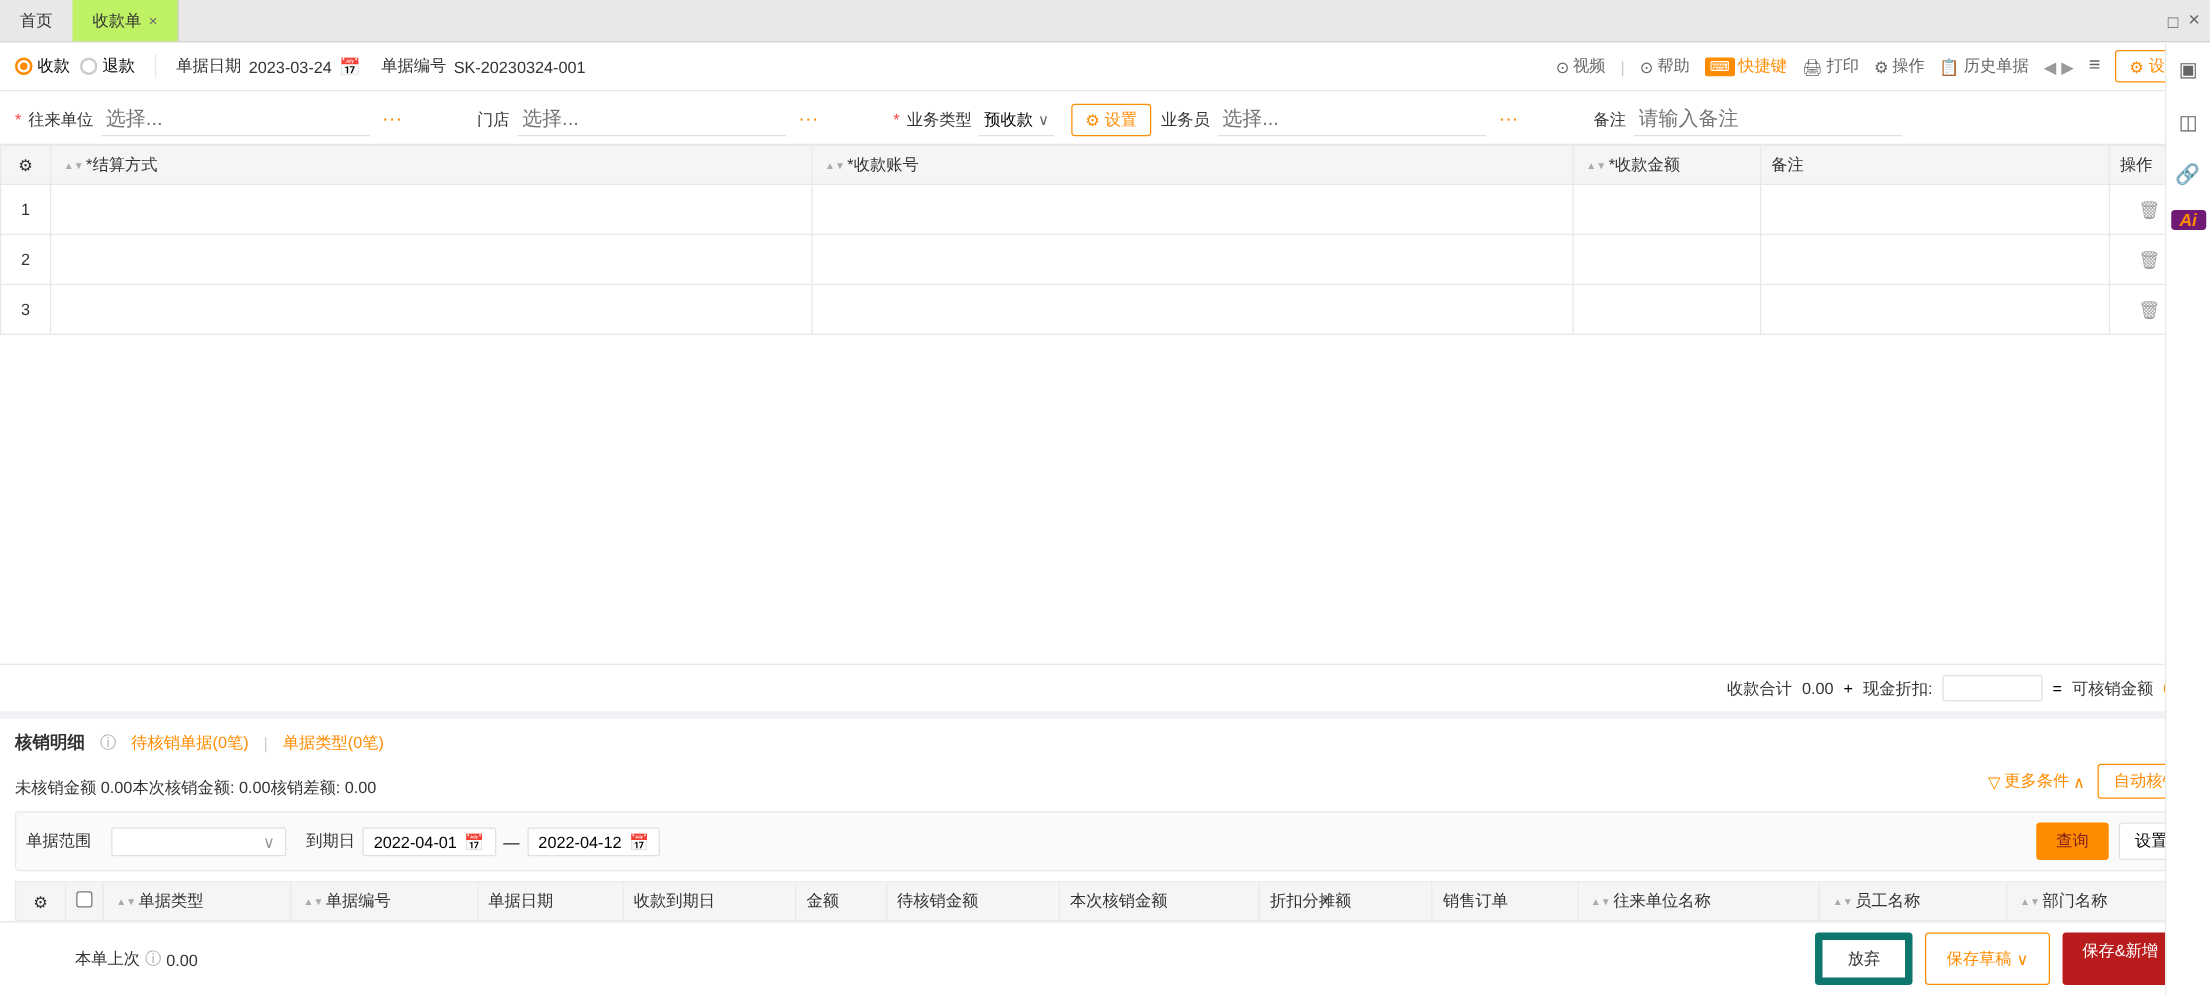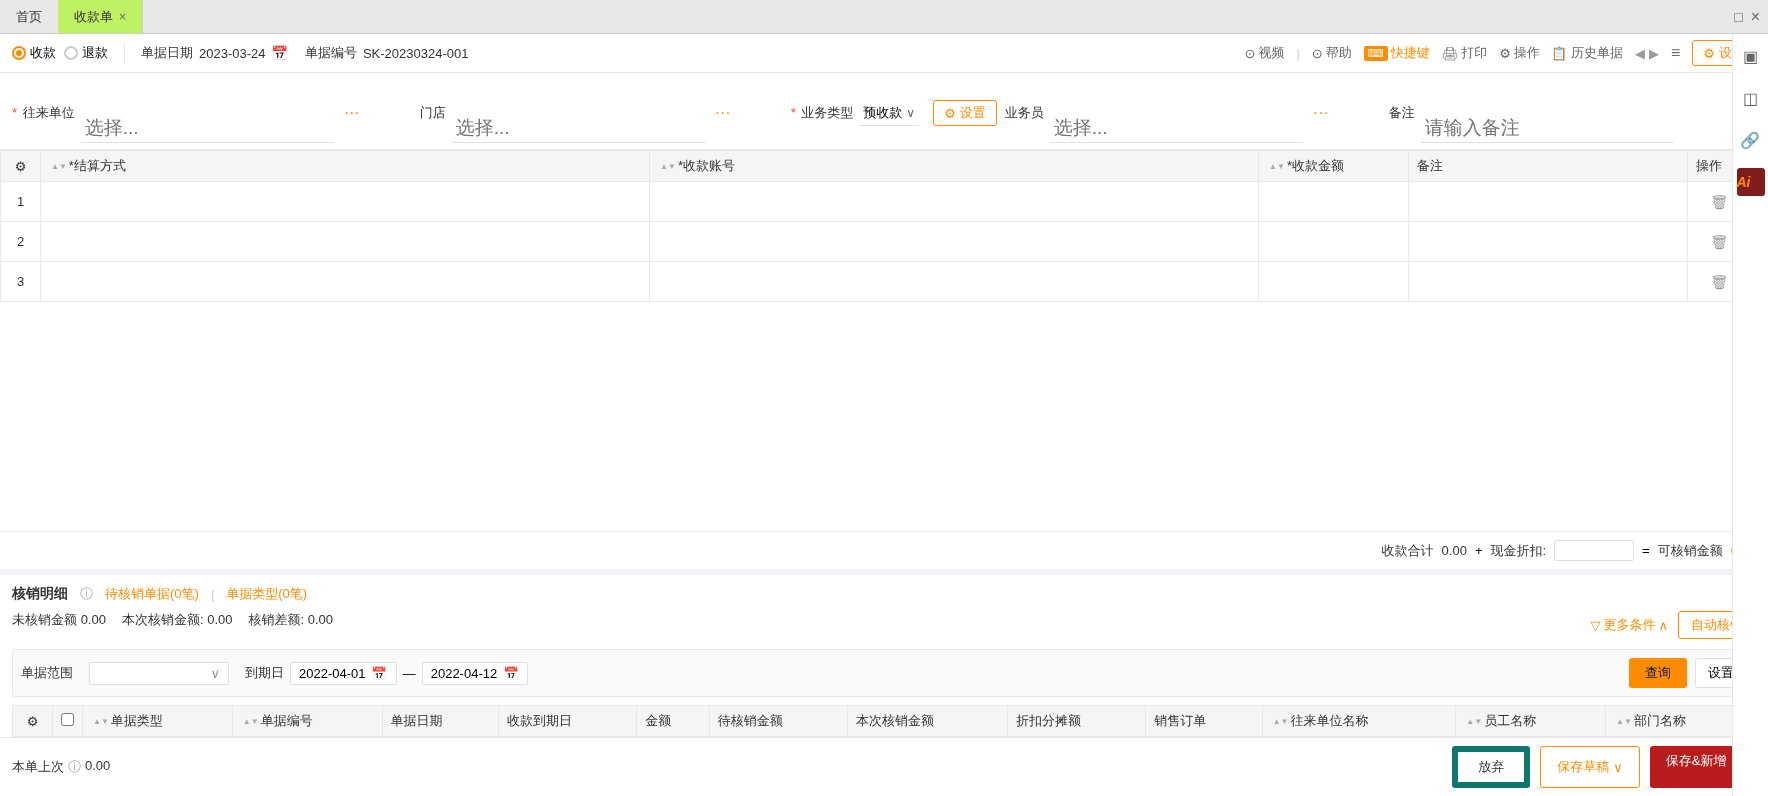--- a/index.html
+++ b/index.html
@@ -106,23 +106,22 @@
     }
     .form-field-label { color: #333; white-space: nowrap; }
     .required { color: #ff4444; margin-right: 2px; }
     .form-input {
       flex: 1;
       border: none;
       border-bottom: 1px solid #e0e0e0;
       padding: 3px 4px;
       color: #ccc;
       outline: none;
-      font-size: 19px;
+      font-size: 16px;
       background: transparent;
-      margin-top: 31px;
     }
     .ellipsis-btn { color: #ff8c00; cursor: pointer; font-size: 16px; margin-left: 4px; }
     .select-field {
       display: flex; align-items: center; gap: 4px;
     }
     .chevron-down { color: #666; cursor: pointer; font-size: 12px; }
 
     
     .table-area {
       flex: 1;
@@ -182,21 +181,21 @@
       display: flex; align-items: center; gap: 12px;
       margin-bottom: 8px;
     }
     .verify-title { font-size: 14px; font-weight: bold; color: #333; }
     .info-icon { color: #aaa; cursor: pointer; }
     .verify-tab {
       color: #ff8c00; cursor: pointer; font-size: 13px;
     }
     .verify-tab-sep { color: #ccc; }
     .verify-stats {
-      display: flex; align-items: flex-start; gap: 16px;
+      display: flex; align-items: flex-end; 
       margin-bottom: 10px;
     }
     .verify-stat { color: #333; font-size: 13px; }
     .verify-stat-val { color: #333; }
     .filter-link { color: #ff8c00; cursor: pointer; display: flex; align-items: center; gap: 3px; }
     .auto-verify-btn {
       background: #fff;
       border: 1px solid #ff8c00;
       color: #ff8c00;
       padding: 4px 12px;
@@ -224,21 +223,21 @@
     .qf-select .chevron { color: #999; margin-left: auto; }
     .date-range { display: flex; align-items: center; gap: 6px; }
     .date-input {
       border: 1px solid #e0e0e0;
       padding: 3px 8px;
       border-radius: 2px;
       background: #fff;
       display: flex; align-items: center; gap: 6px;
     }
     .query-btn {
-      background: #ff8c00; color: #0f172a;
+      background: #ff8c00; color: #7f1d1d;
       border: none; padding: 5px 16px;
       border-radius: 3px; cursor: pointer;
     }
     .settings-btn2 {
       border: 1px solid #e0e0e0; background: #fff;
       padding: 5px 12px; border-radius: 3px; cursor: pointer;
     }
     .qf-right { margin-left: auto; display: flex; gap: 8px; }
 
     
@@ -259,21 +258,21 @@
     .verify-table th.check-col { width: 30px; text-align: center; }
 
     
     .bottom-bar {
       display: flex; align-items: center;
       padding: 8px 12px;
       border-top: 1px solid #e8e8e8;
       background: #fff;
       flex-shrink: 0;
     }
-    .bottom-stat { color: #333; display: flex; align-items: flex-start; gap: 4px; }
+    .bottom-stat { color: #333; display: flex; align-items: flex-end; gap: 4px; margin-left: 48px; }
     .bottom-stat .info { color: #aaa; cursor: pointer; }
     .bottom-actions { margin-left: auto; display: flex; gap: 10px; }
     .btn-abandon {
       border: 6px solid #0f766e; background: #fff;
       padding: 6px 20px; border-radius: 3px; cursor: pointer; color: #333;
     }
     .btn-save-draft {
       border: 1px solid #ff8c00; background: #fff; color: #ff8c00;
       padding: 6px 16px; border-radius: 3px; cursor: pointer;
       display: flex; align-items: center; gap: 4px;
@@ -296,23 +295,23 @@
       border-left: 1px solid #e8e8e8;
       height: calc(796px - 34px);
     }
     .sidebar-icon {
       color: #666; cursor: pointer; font-size: 16px;
       display: flex; align-items: center; justify-content: center;
       width: 28px; height: 28px;
     }
     .sidebar-icon-orange {
       color: #ff8c00; cursor: pointer; font-size: 16px;
-      display: flex; align-items: center; 
-      width: 28px; height: 28px;
-      background: #7f1d1d; border-radius: 3px;
+      display: flex; align-items: center; justify-content: center;
+      width: 28px; height: 16px;
+      background: #701a75; border-radius: 3px;
     }
 
     .sort-arrows { display: inline-flex; flex-direction: column; font-size: 8px; color: #aaa; margin-left: 2px; }
     .col-header { display: flex; align-items: center; gap: 2px; }
   </style>
 </head>
 <body>
 
 <div class="tab-bar">
   <div class="tab-home">

